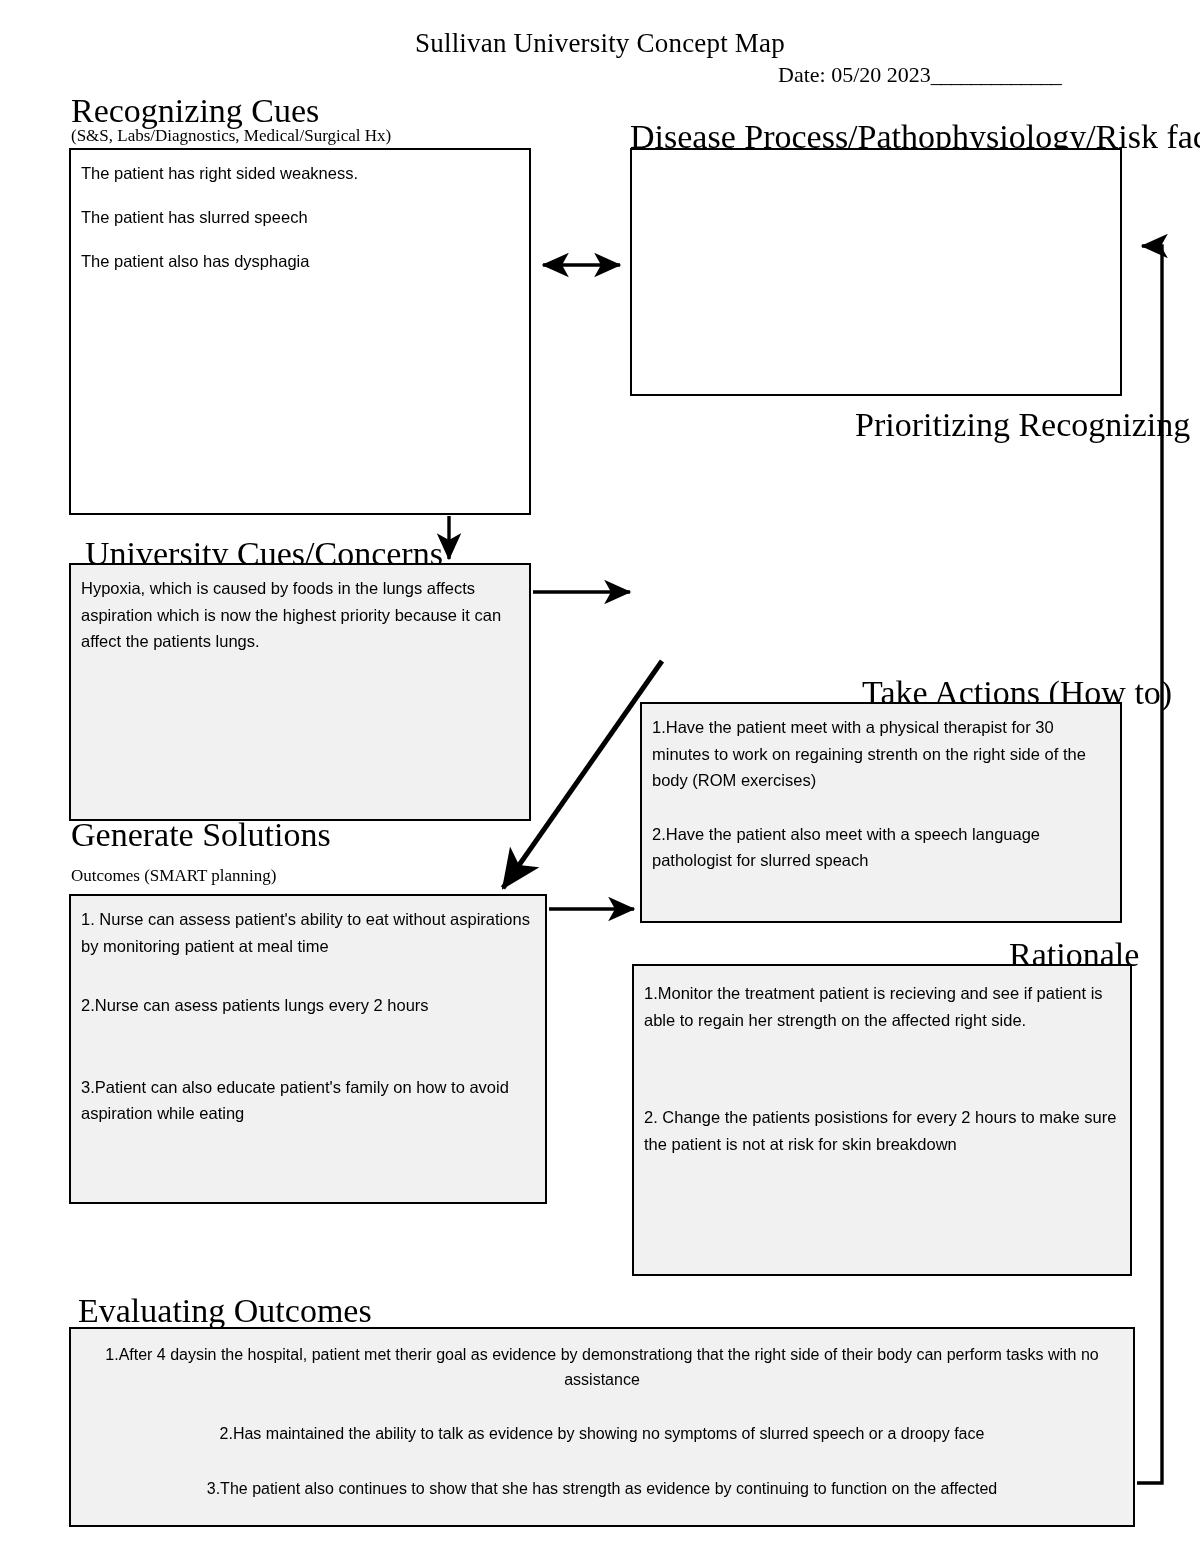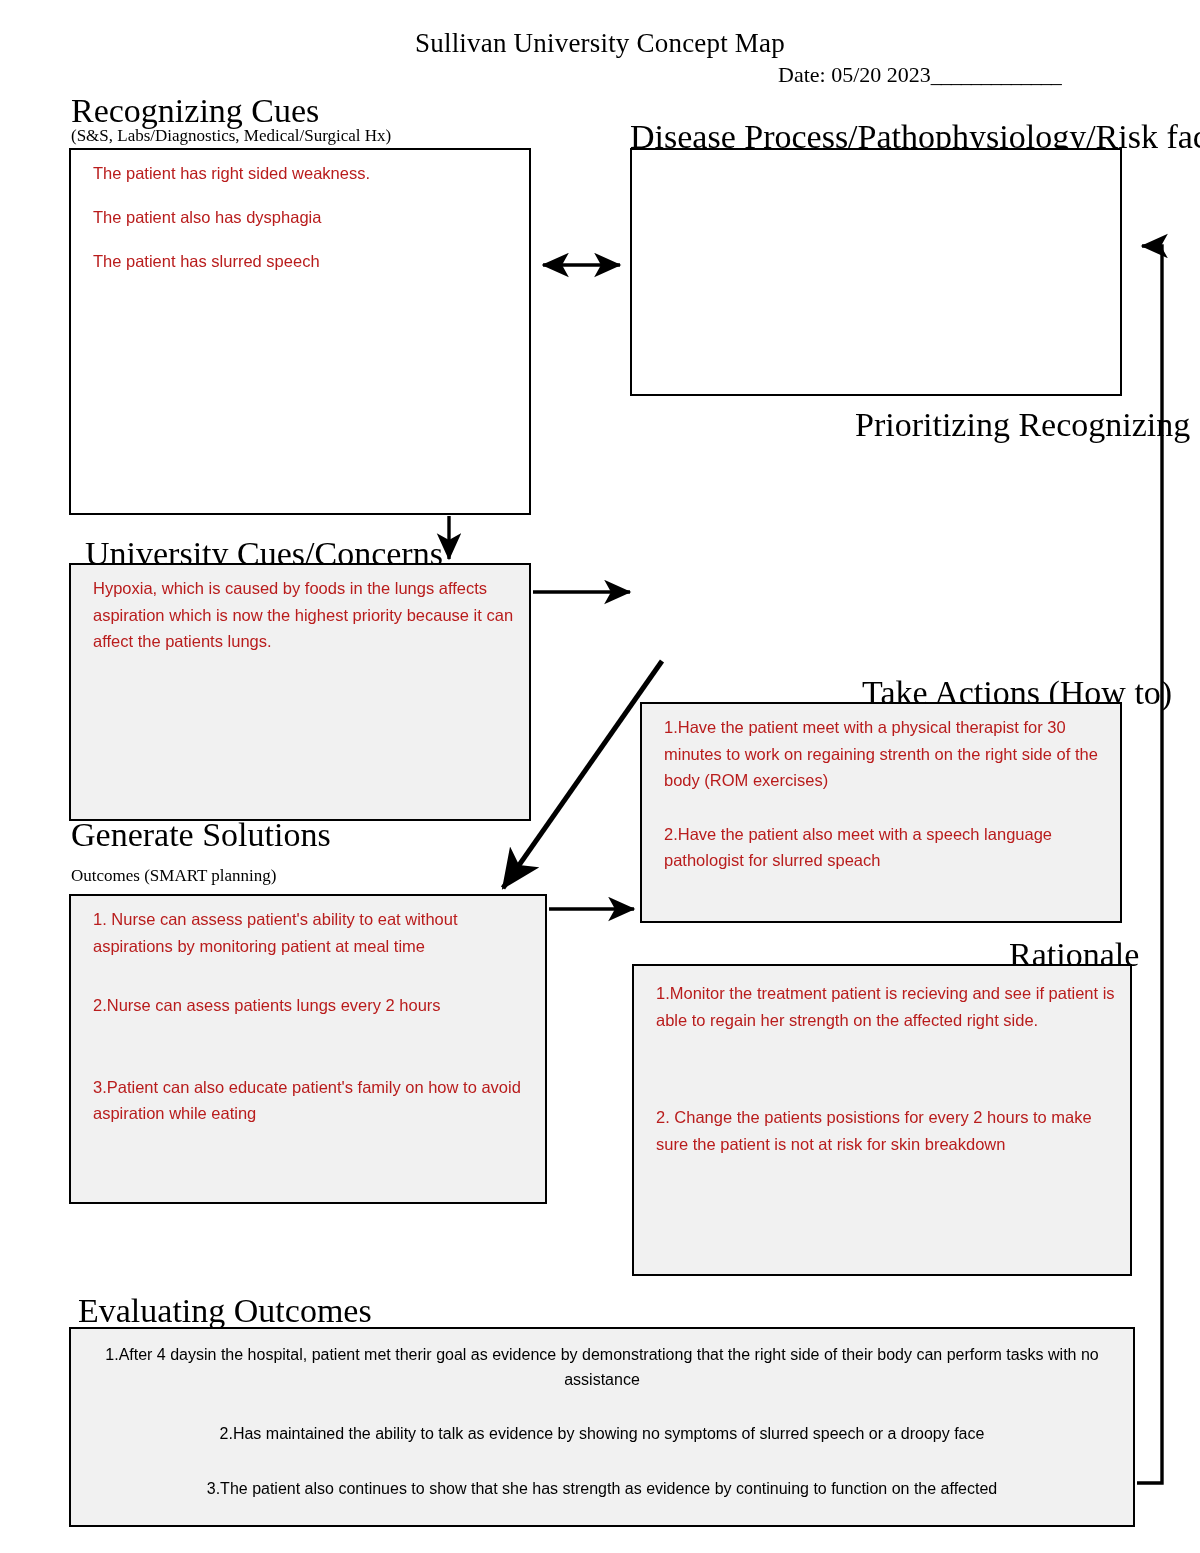--- a/index.html
+++ b/index.html
@@ -63,25 +63,25 @@
 
   
   .cbox {
     position: absolute;
     background: #f1f1f1;
     border: 2px solid #000000;
     box-sizing: border-box;
   }
   .cbox.blank { background: #ffffff; }
   .cbox-inner {
-    padding: 10px 12px 0 22px;
+    padding: 10px 12px 0 10px;
     font-family: "Liberation Sans", sans-serif;
     font-size: 16.5px;
     line-height: 1.62;
-    color: #b91c1c;
+    color: #000000;
   }
   .cbox-inner p { margin: 0 0 1.05em 0; }
   .cbox-inner p:last-child { margin-bottom: 0; }
   .eval-inner {
     padding: 14px 14px 0 14px;
     font-family: "Liberation Sans", sans-serif;
     font-size: 16px;
     line-height: 1.55;
   }
   .eval-inner p { margin: 0 0 1.85em 0; }
@@ -104,22 +104,22 @@
 
   <div class="date-line">
     <span>Date: 05/20 2023</span><span class="rule-fill">_____________</span>
   </div>
 
   <div class="sec-head" style="left:71px; top:92px;">Recognizing Cues</div>
   <div class="sec-sub" style="left:71px; top:126px;">(S&amp;S, Labs/Diagnostics, Medical/Surgical Hx)</div>
   <div class="cbox blank" style="left:69px; top:148px; width:462px; height:367px;">
     <div class="cbox-inner">
       <p>The patient has right sided weakness.</p>
+      <p>The patient has slurred speech</p>
       <p>The patient also has dysphagia</p>
-      <p>The patient has slurred speech</p>
     </div>
   </div>
 
   <div class="sec-head" style="left:630px; top:118px;">Disease Process/Pathophysiology/Risk factors</div>
   <div class="cbox blank" style="left:630px; top:148px; width:492px; height:248px;">
     <div class="cbox-inner"></div>
   </div>
 
   <div class="sec-head" style="left:85px; top:535px;">University Cues/Concerns</div>
   <div class="cbox" style="left:69px; top:563px; width:462px; height:258px;">

